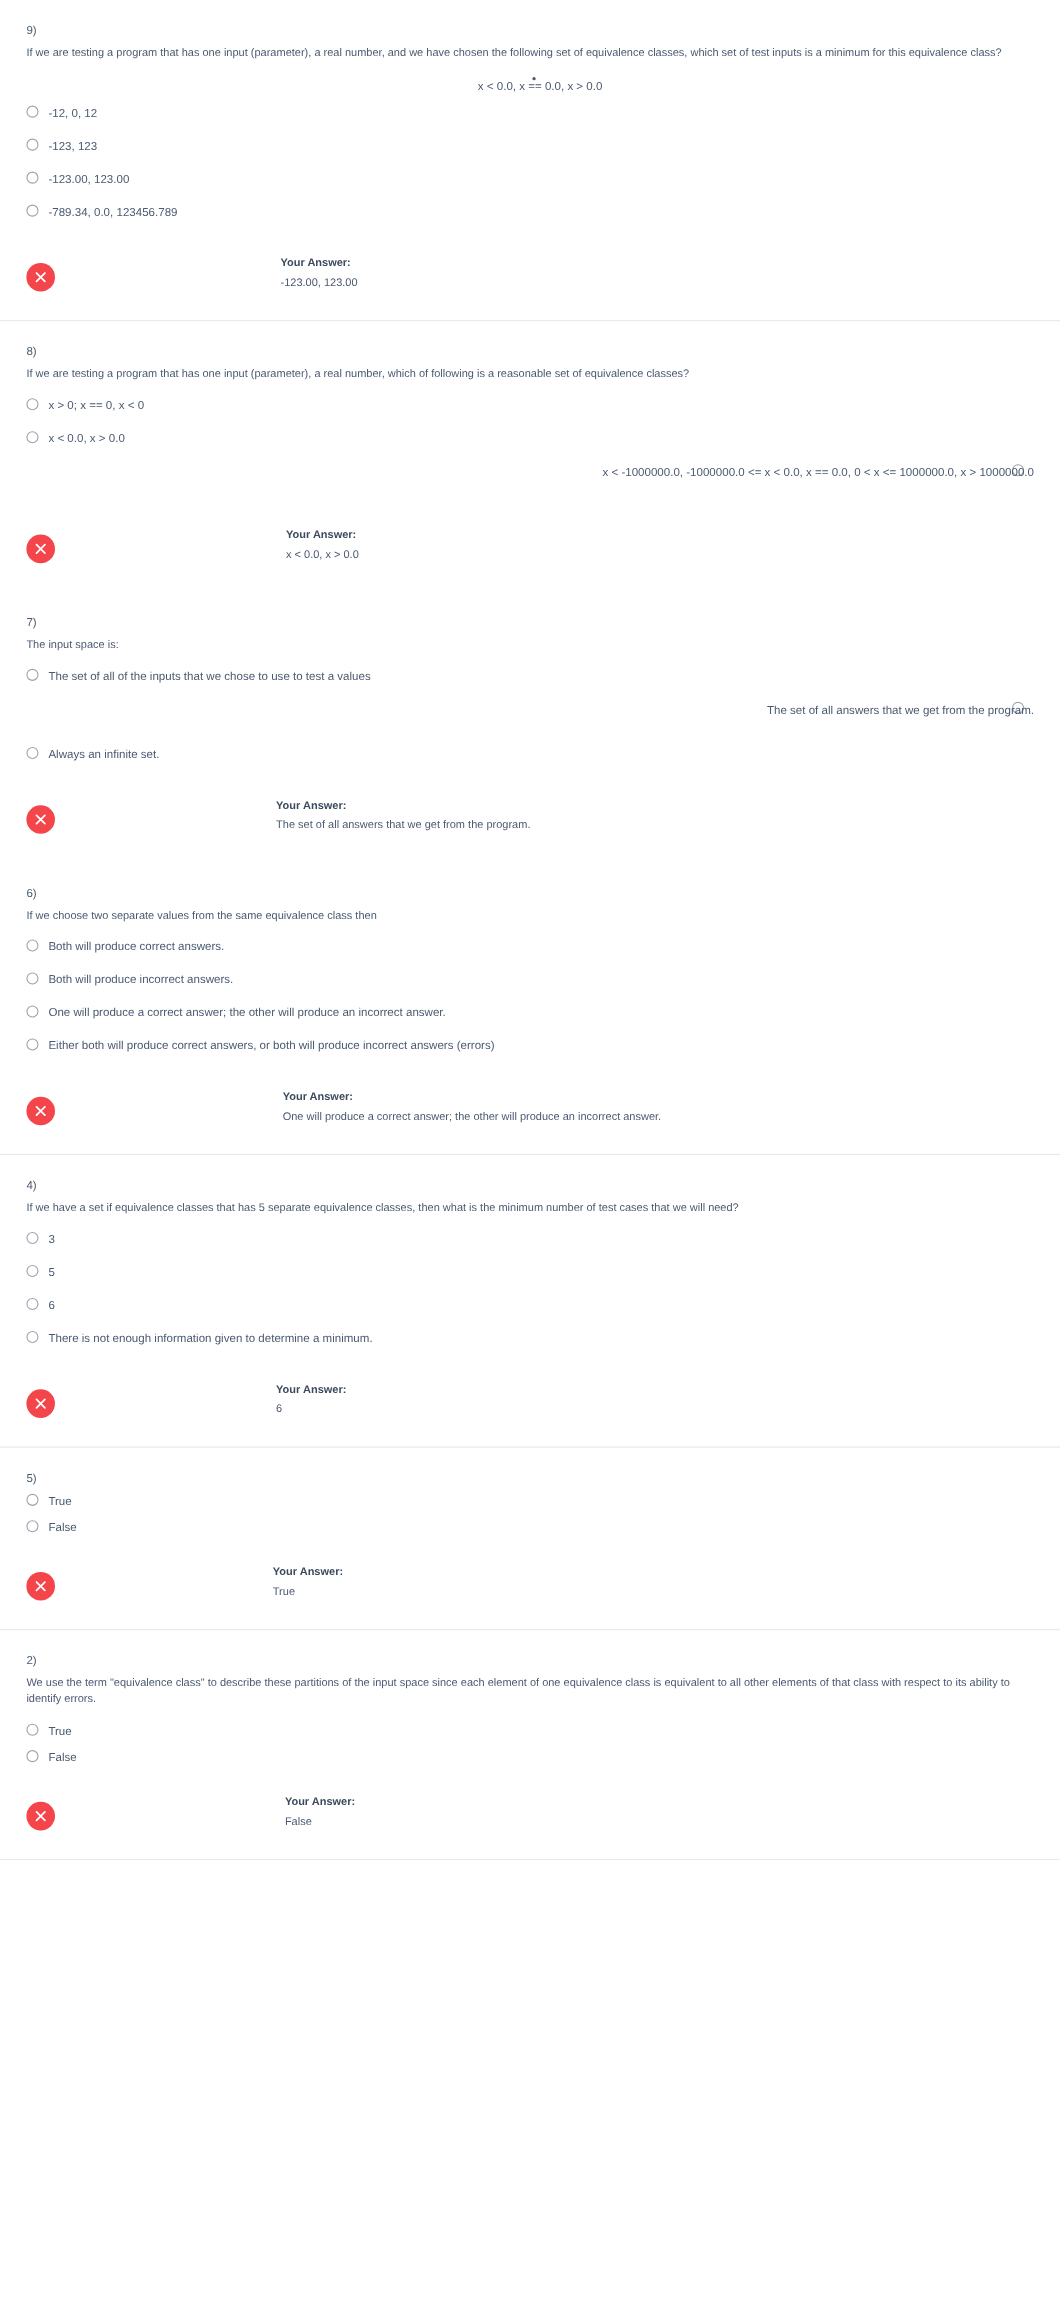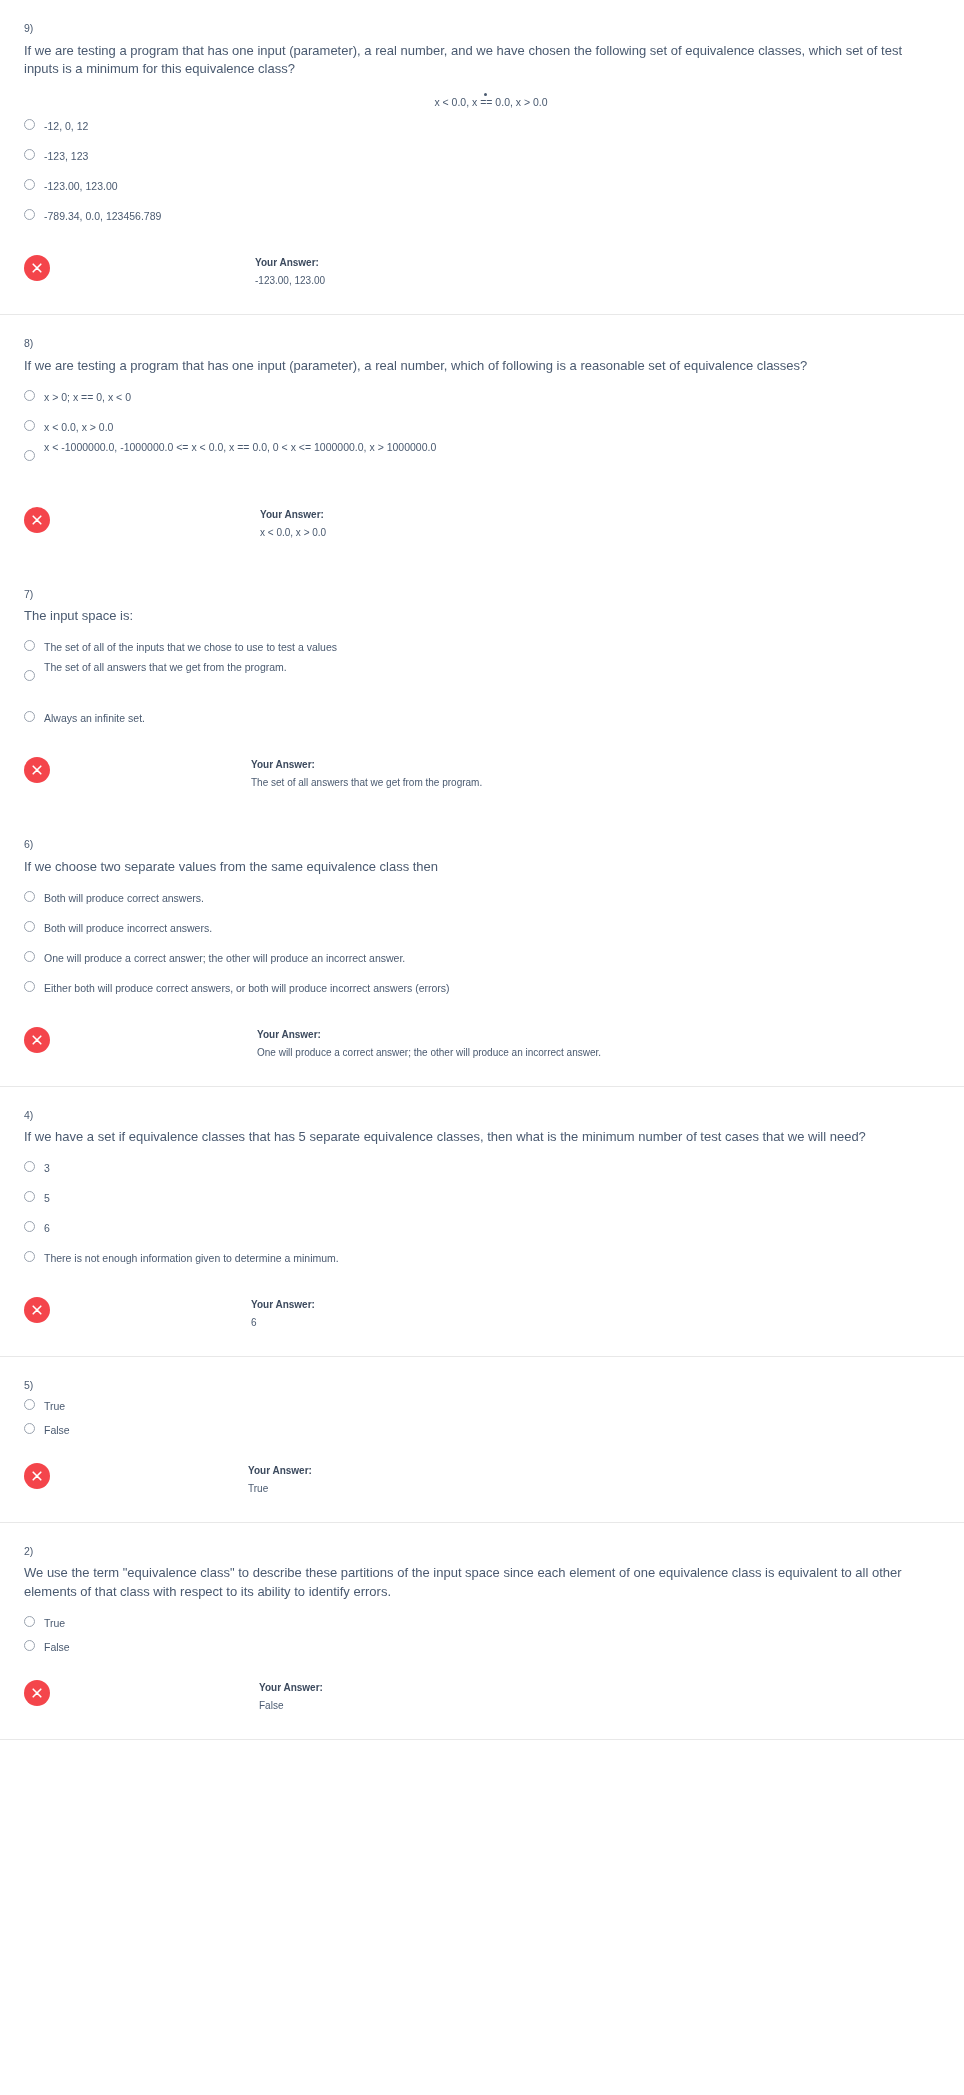--- a/index.html
+++ b/index.html
@@ -23,39 +23,40 @@
     padding: 0 24px 0 24px;
     position: relative;
   }
   .q-num {
     font-size: 10.5px;
     color: #4a5a70;
     margin: 0 0 7px 0;
     line-height: 1.2;
   }
   .q-text {
-    font-size: 13px;
+    font-size: 10px;
     color: #4a5a70;
     line-height: 1.45;
     margin: 0 0 14px 0;
     max-width: 920px;
   }
   .options {
     margin: 0;
     padding: 0;
     list-style: none;
   }
   .option-row {
     display: flex;
     min-height: 29px;
     margin-bottom: 1px;
   }
   .option-row.tall {
-    align-items: flex-start;
+    align-items: flex-end;
     min-height: 40px;
+    flex-direction: column;
   }
   .radio {
     width: 11px;
     height: 11px;
     border: 1px solid #9aa3af;
     border-radius: 50%;
     background: #fff;
     flex: 0 0 auto;
     margin-right: 9px;
     box-sizing: border-box;
@@ -82,21 +83,21 @@
     border-radius: 50%;
     margin-right: 12px;
     flex: 0 0 auto;
   }
   .bullet-label {
     font-size: 10.5px;
     color: #4a5a70;
   }
   .answer-strip {
     display: flex;
-    align-items: flex-start;
+    align-items: flex-end;
     margin-top: 17px;
   }
   .mark-icon {
     width: 26px;
     height: 26px;
     border-radius: 50%;
     background: #f4454b;
     color: #ffffff;
     display: flex;
     align-items: center;

